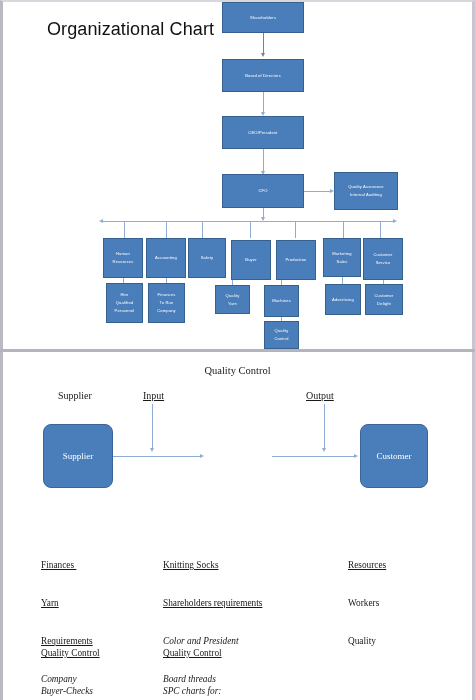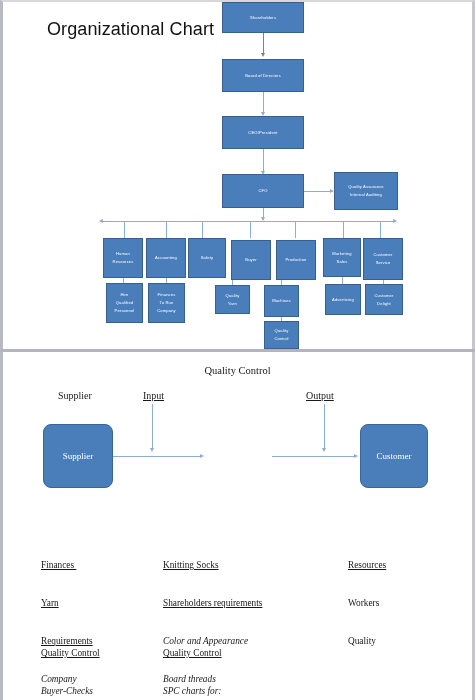--- a/index.html
+++ b/index.html
@@ -316,21 +316,21 @@
 
     <div class="txtcol" style="left:38px; top:270px;">
       <div class="u">Quality Control</div>
       <div class="i">Buyer-Checks</div>
       
     </div>
 
     <div class="txtcol" style="left:160px; top:182px;">
       <div class="u">Knitting Socks</div>
       <div class="u">Shareholders requirements</div>
-      <div class="i">Color and Appearance</div>
+      <div class="i">Color and President</div>
       <div class="i">Board threads</div>
       
       
     </div>
 
     <div class="txtcol" style="left:160px; top:270px;">
       <div class="u">Quality Control</div>
       <div class="i">SPC charts for:</div>
       
       

